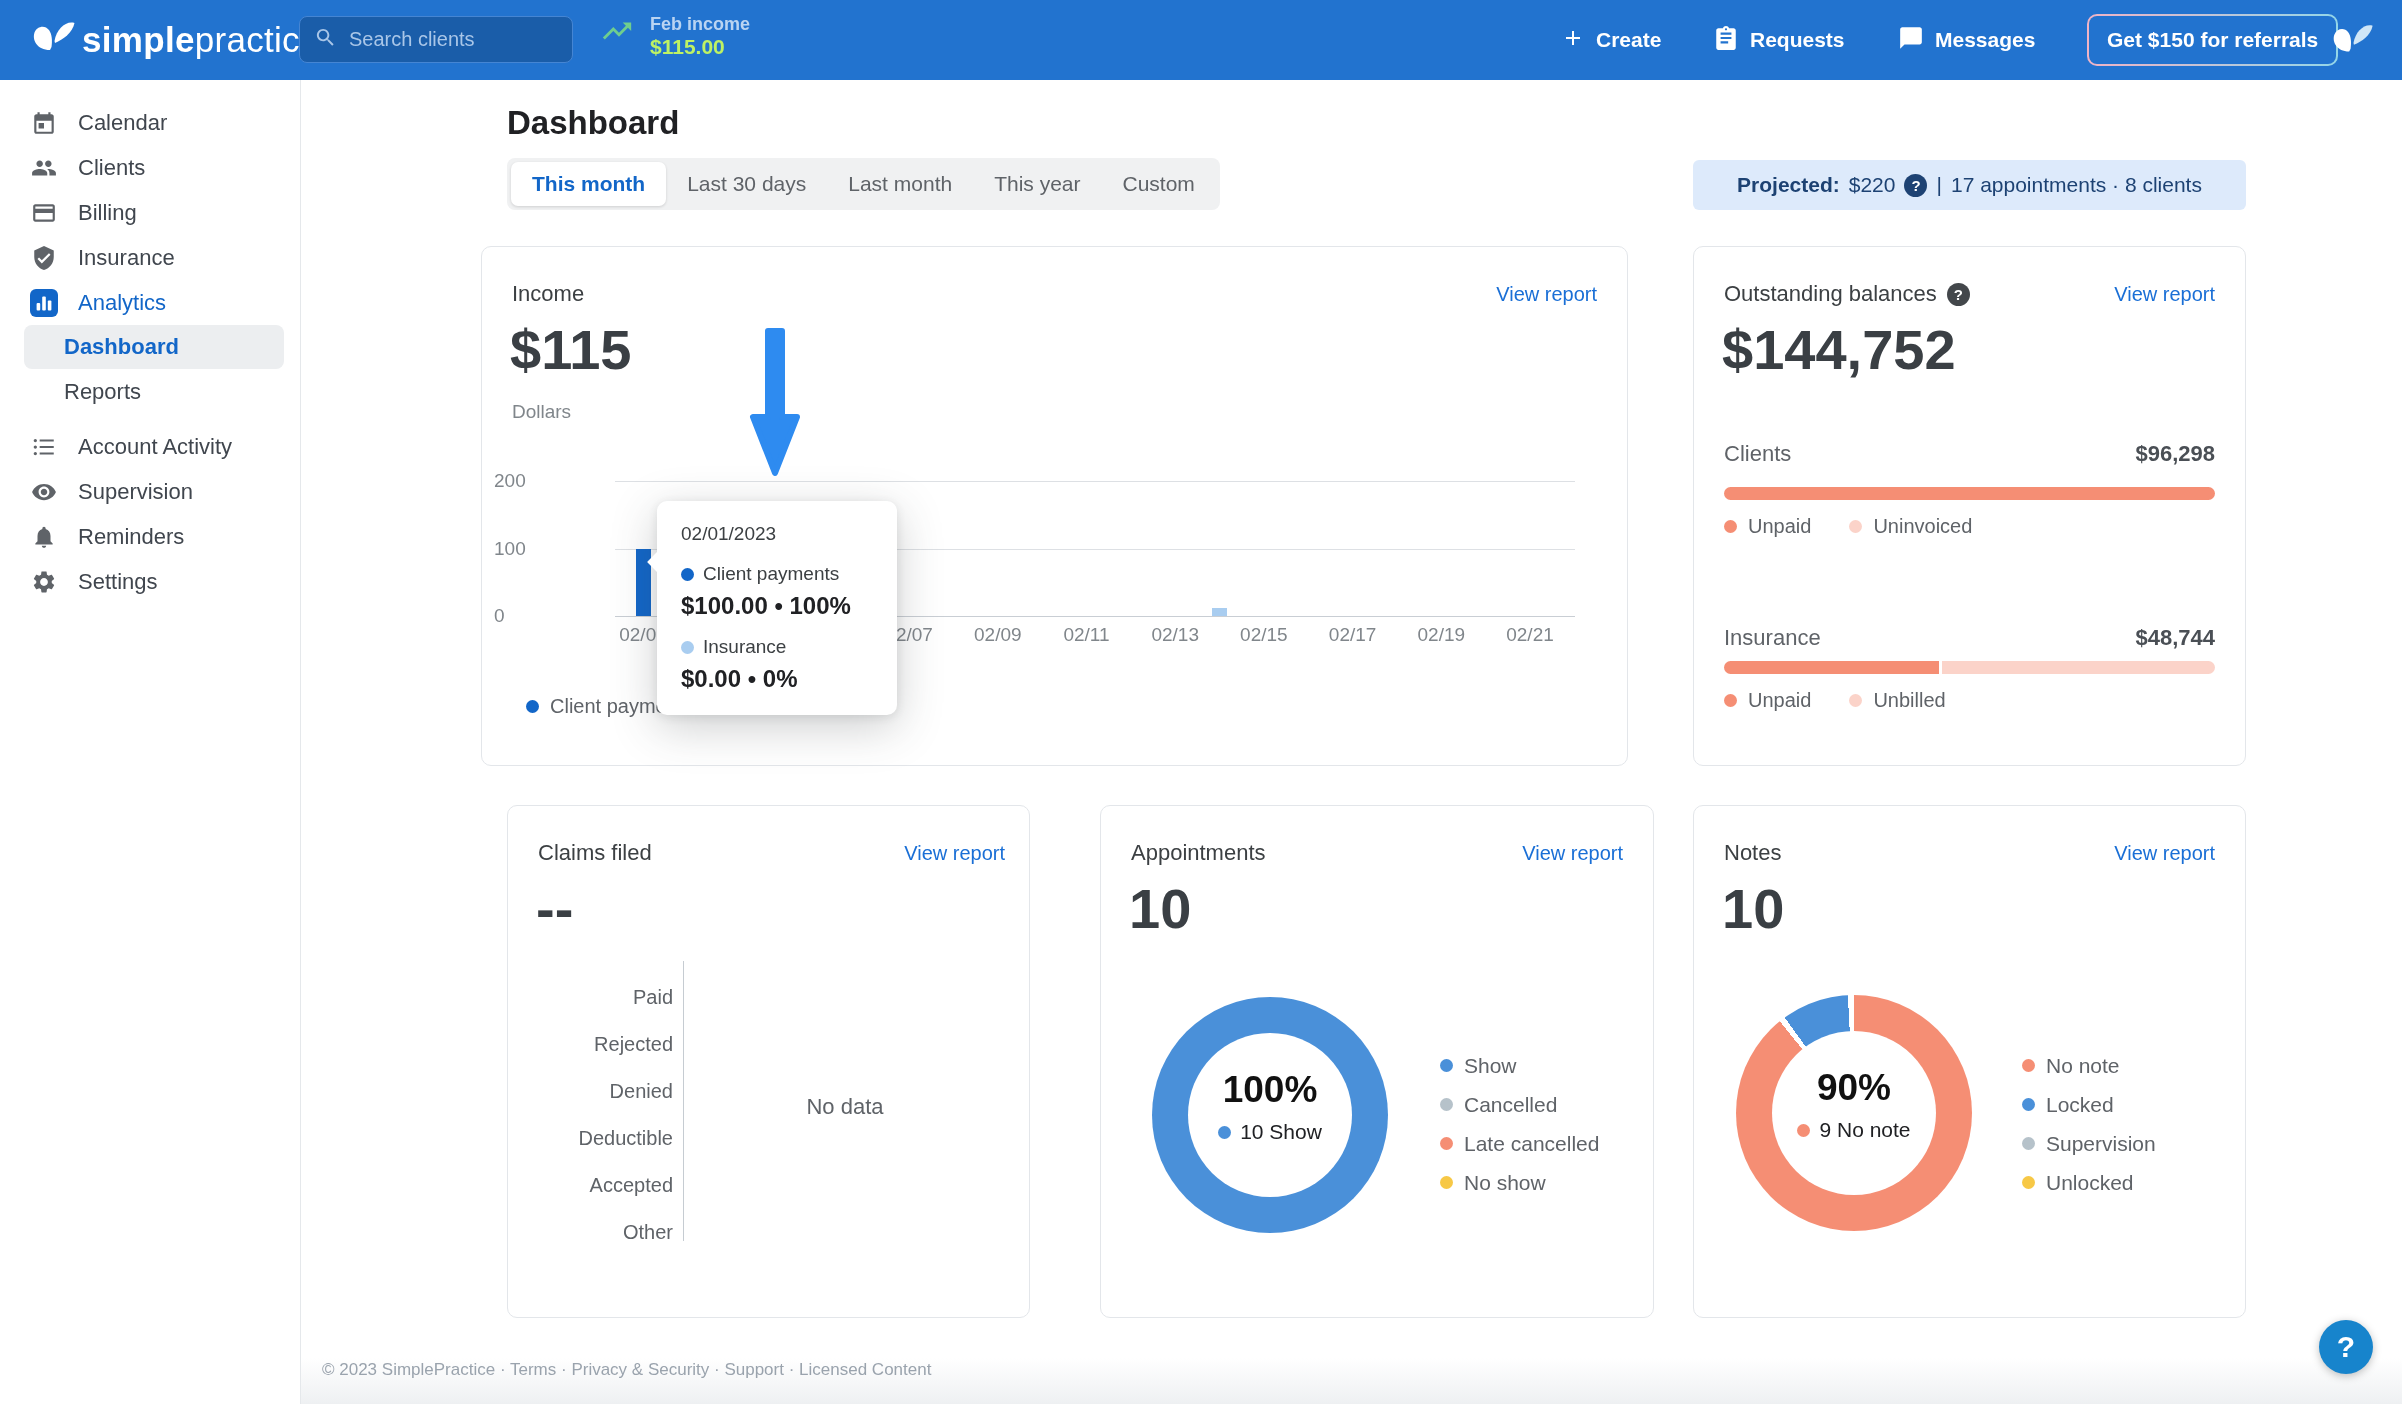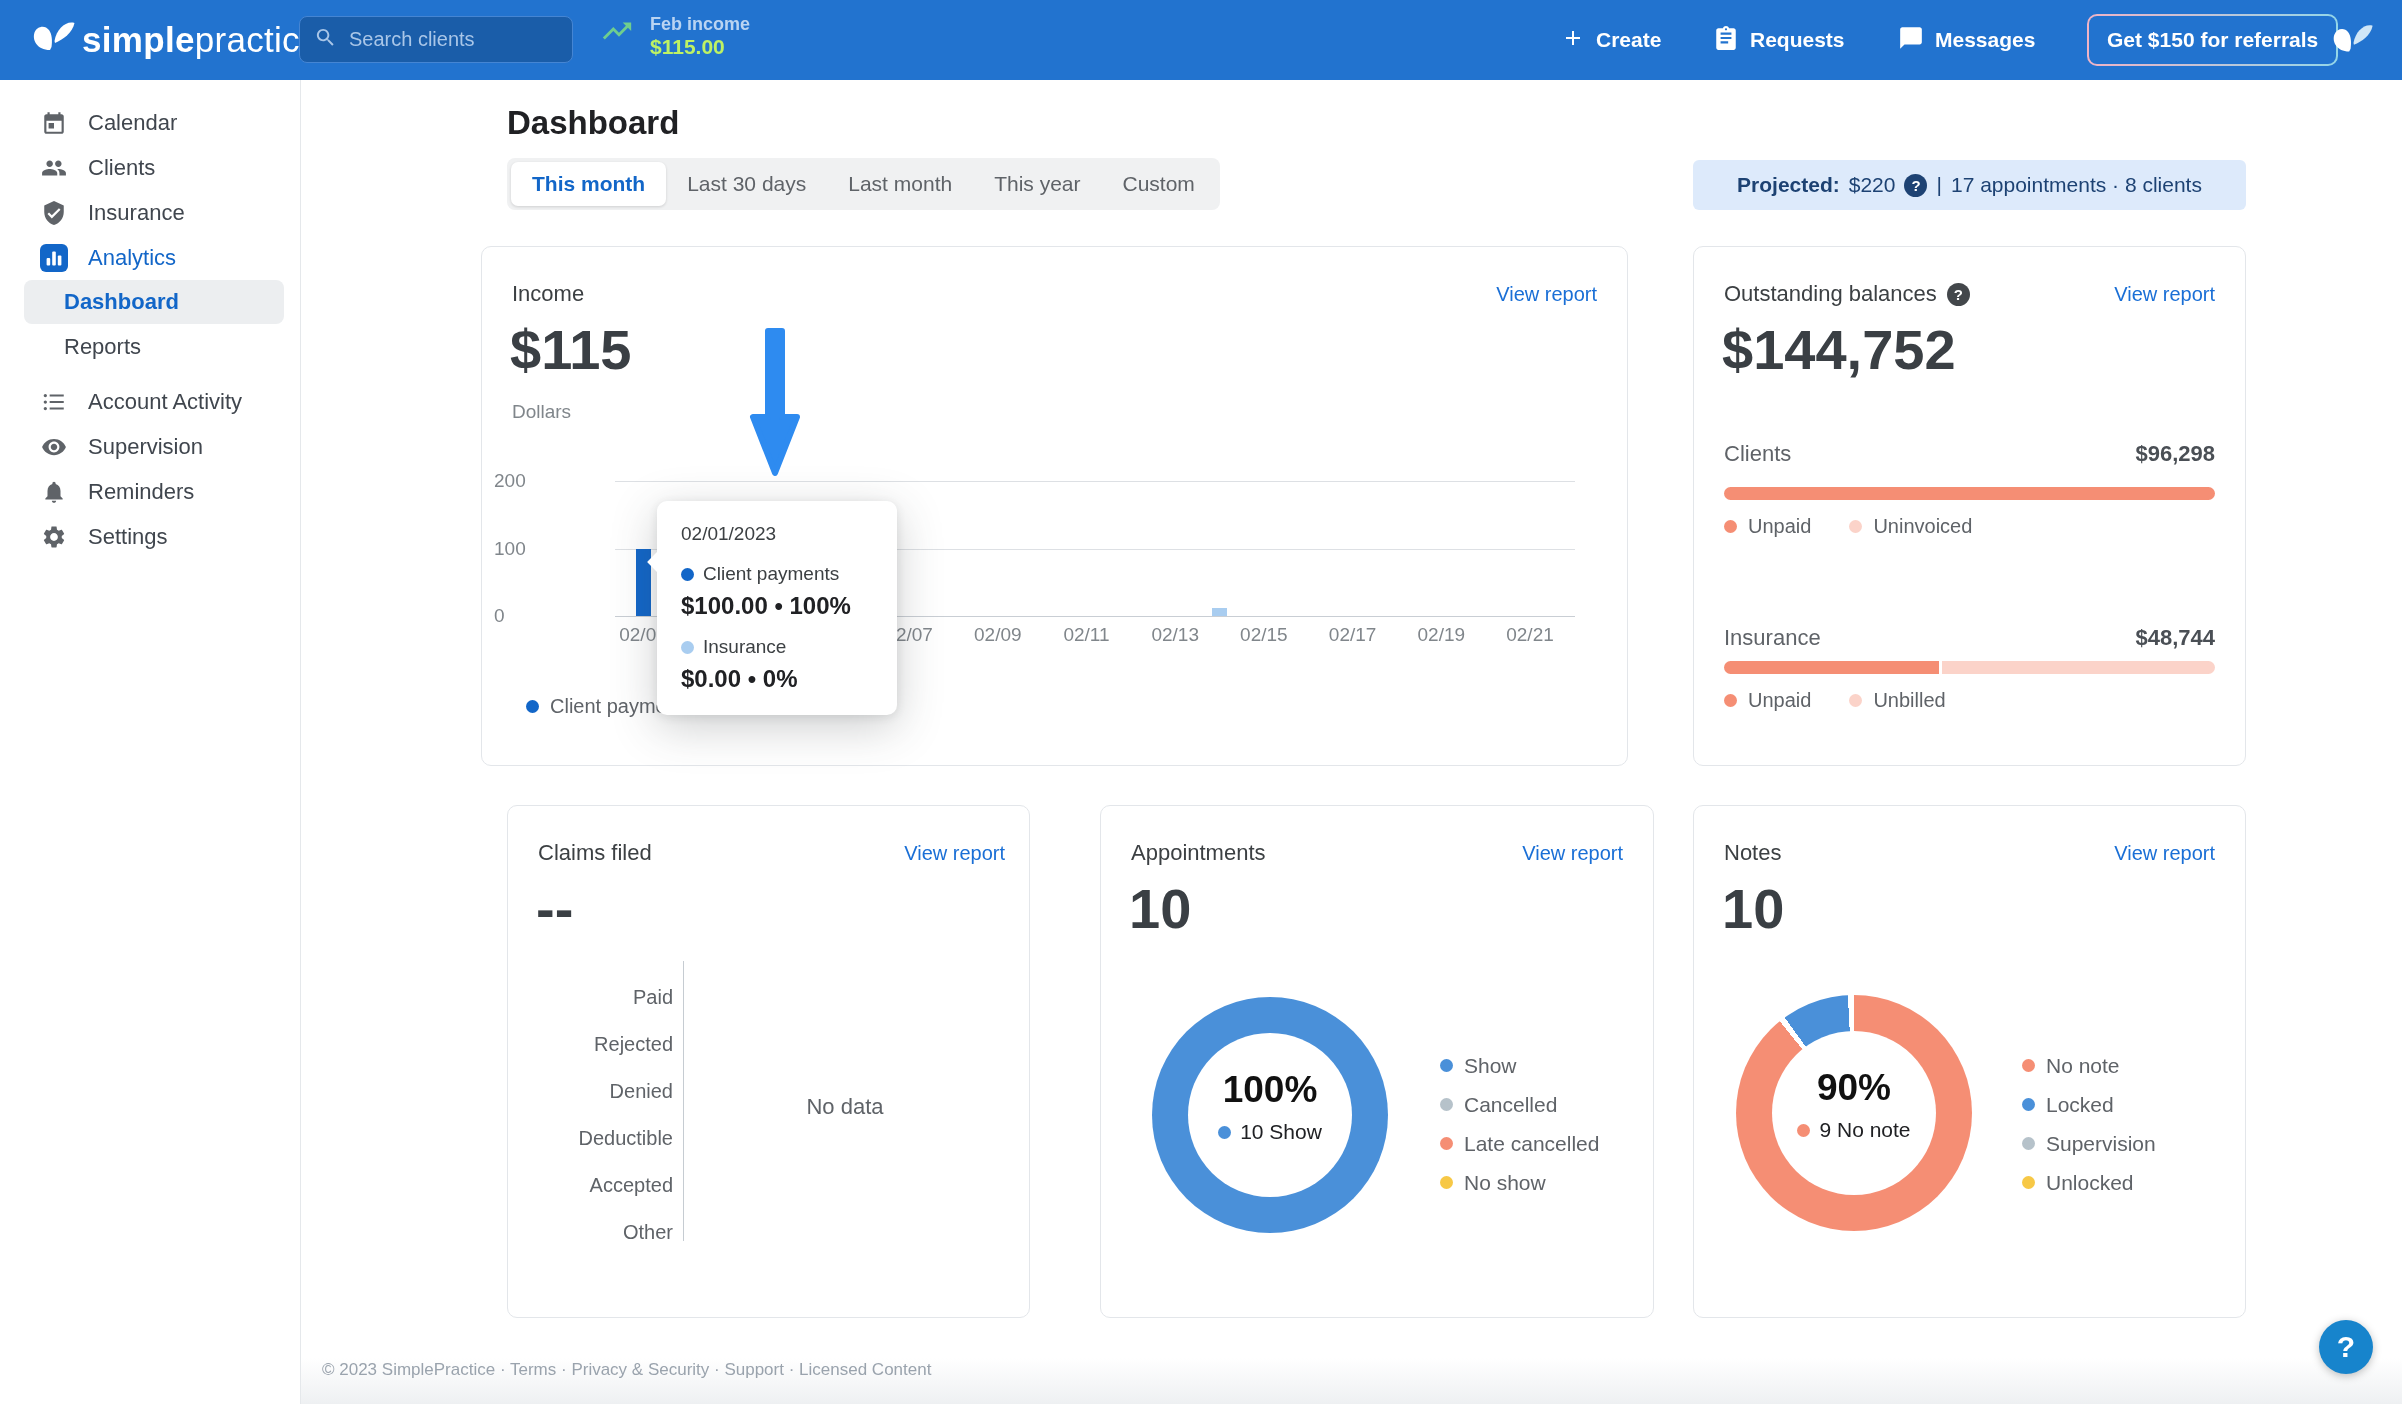--- a/index.html
+++ b/index.html
@@ -20,21 +20,21 @@
   .nav-item{position:absolute;top:0;height:80px;display:flex;align-items:center;gap:11px;color:#fff;font-size:21px;font-weight:600;cursor:pointer;}
   #nav-create{left:1561px;}
   #nav-requests{left:1713px;}
   #nav-messages{left:1898px;}
   .referral{position:absolute;left:2087px;top:14px;padding:2px;border-radius:10px;background:linear-gradient(90deg,#f0b4c6,#93d6e9);cursor:pointer;}
   .referral-inner{background:#2273cf;border-radius:8px;padding:0 18px;height:48px;line-height:48px;color:#fff;font-weight:700;font-size:21px;white-space:nowrap;}
   .nav-butterfly{position:absolute;left:2330px;top:18px;cursor:pointer;}
 
   
   .sidebar{position:absolute;top:80px;left:0;width:301px;height:1324px;background:#fff;border-right:1px solid #e5e8eb;box-sizing:border-box;padding-top:20px;z-index:5;}
-  .side-item{display:flex;align-items:center;height:45px;padding-left:40px;gap:20px;font-size:22px;color:#40464e;cursor:pointer;}
+  .side-item{display:flex;align-items:center;height:45px;padding-left:30px;gap:20px;font-size:22px;color:#40464e;cursor:pointer;}
   .side-item.sub{padding-left:64px;}
   .side-item.gap{margin-top:10px;}
   .side-item.selected{background:#eceef0;border-radius:8px;margin:0 16px 0 24px;padding-left:40px;font-weight:700;color:#1266c8;height:44px;}
   .side-item .active-text{color:#1266c8;}
   .side-icon{width:28px;height:28px;display:flex;align-items:center;justify-content:center;flex:0 0 28px;}
   .side-icon svg{width:26px;height:26px;fill:#5f6368;}
   .side-icon svg.analytics{width:28px;height:28px;}
 
   
   .page-title{position:absolute;left:507px;top:104px;margin:0;font-size:33px;color:#202124;font-weight:700;}
@@ -189,20 +189,28 @@
         </span>
         <span>Calendar</span>
       </div>
       <div class="side-item">
         <span class="side-icon">
           <svg viewBox="0 0 24 24">
             <path d="M16 11c1.66 0 2.99-1.34 2.99-3S17.66 5 16 5c-1.66 0-3 1.34-3 3s1.34 3 3 3zm-8 0c1.66 0 2.99-1.34 2.99-3S9.66 5 8 5C6.34 5 5 6.34 5 8s1.34 3 3 3zm0 2c-2.33 0-7 1.17-7 3.5V19h14v-2.5c0-2.33-4.67-3.5-7-3.5zm8 0c-.29 0-.62.02-.97.05 1.16.84 1.97 1.97 1.97 3.45V19h6v-2.5c0-2.33-4.67-3.5-7-3.5z"></path>
           </svg>
         </span>
         <span>Clients</span>
+      </div>
+      <div class="side-item">
+        <span class="side-icon">
+          <svg viewBox="0 0 24 24">
+            <path d="M20 4H4c-1.11 0-1.99.89-1.99 2L2 18c0 1.11.89 2 2 2h16c1.11 0 2-.89 2-2V6c0-1.11-.89-2-2-2zm0 14H4v-6h16v6zm0-10H4V6h16v2z"></path>
+          </svg>
+        </span>
+        <span>Billing</span>
       </div>
       <div class="side-item">
         <span class="side-icon">
           <svg viewBox="0 0 24 24">
             <path d="M12 1L3 5v6c0 5.55 3.84 10.74 9 12 5.16-1.26 9-6.45 9-12V5l-9-4zm-2 16l-4-4 1.41-1.41L10 14.17l6.59-6.59L18 9l-8 8z"></path>
           </svg>
         </span>
         <span>Insurance</span>
       </div>
       <div class="side-item">

